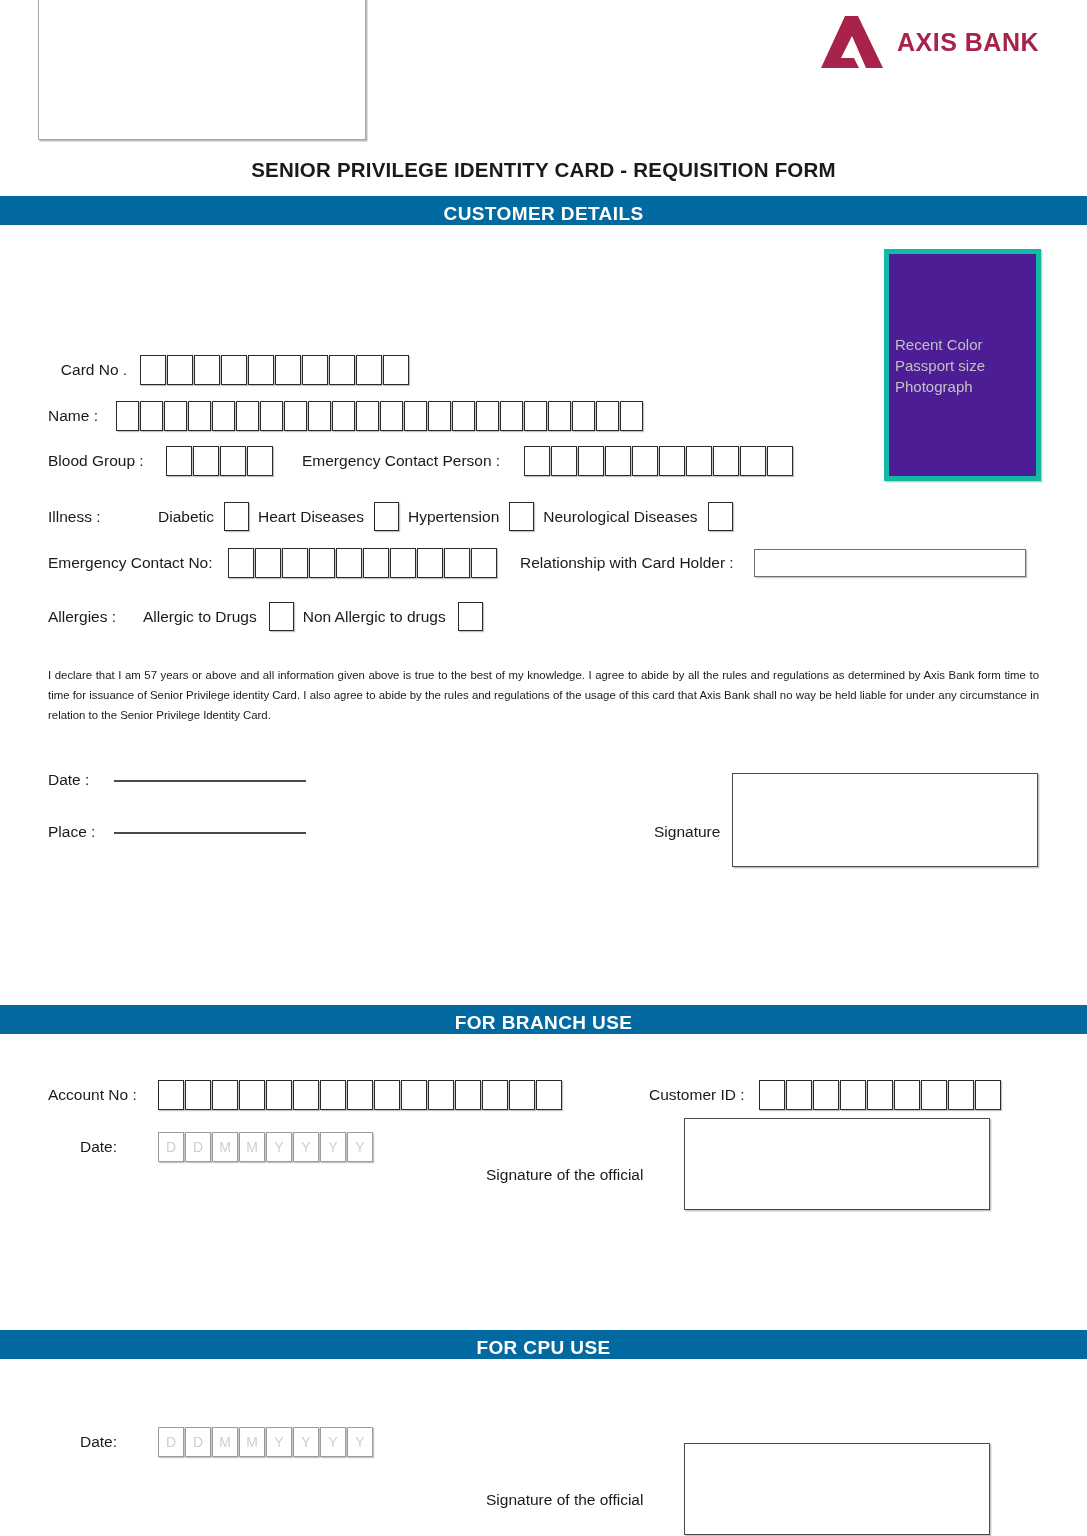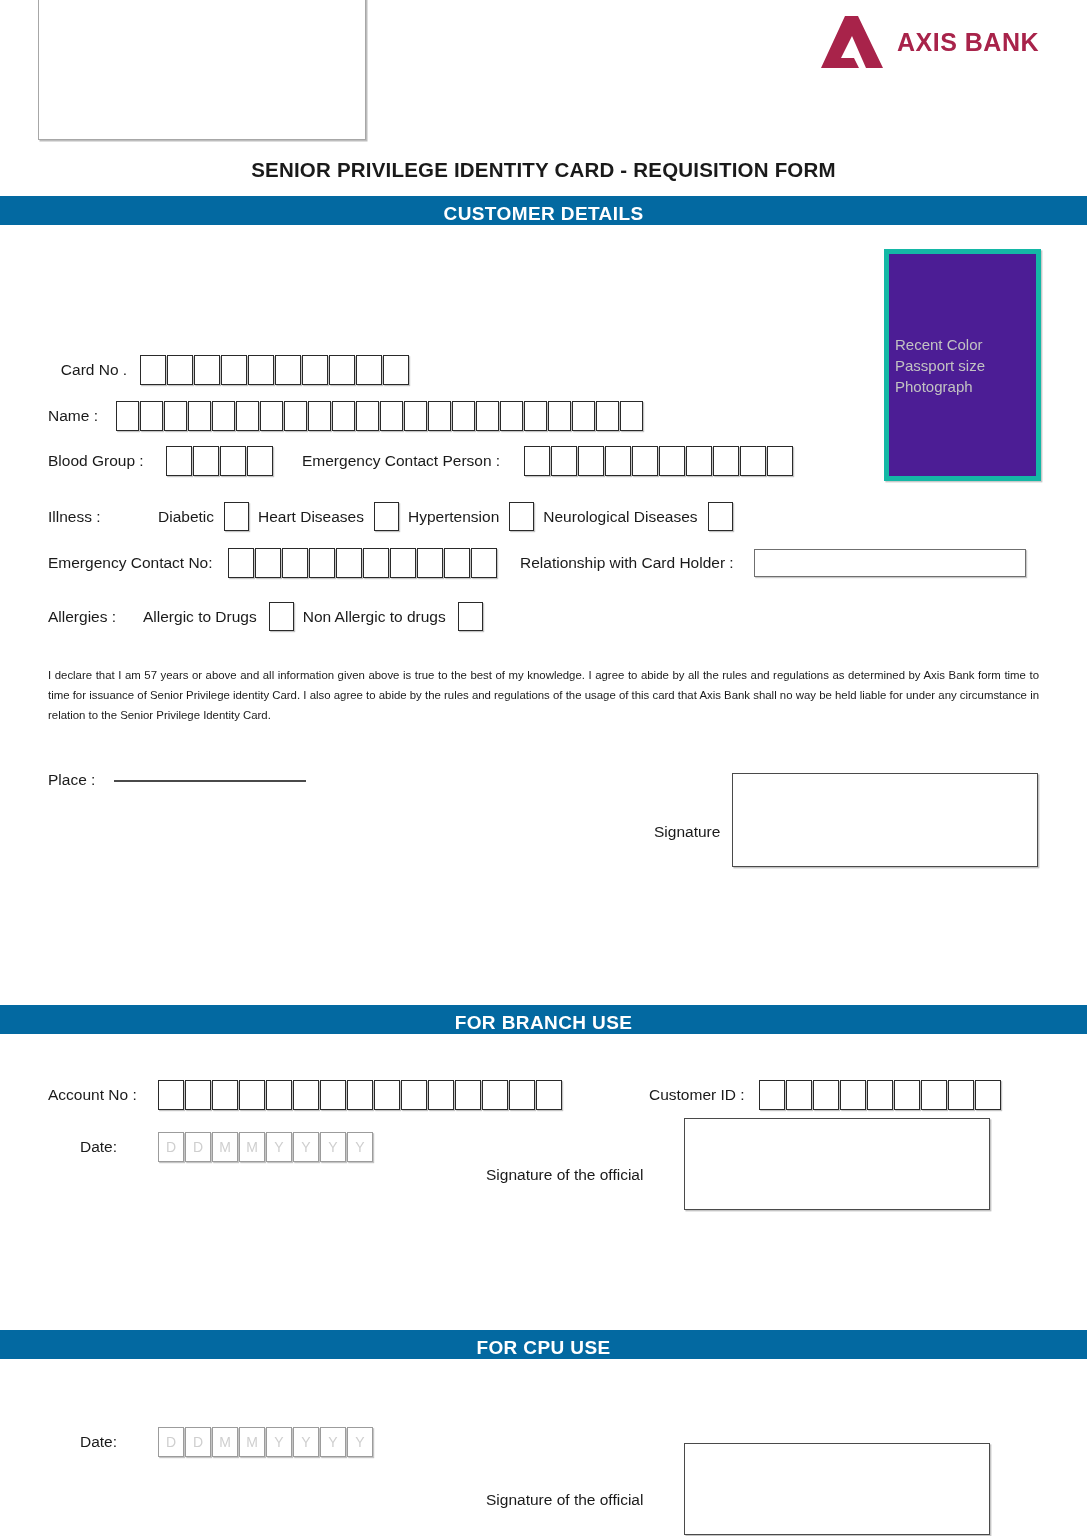--- a/index.html
+++ b/index.html
@@ -301,20 +301,24 @@
     <span class="lbl" style="width:95px;">Allergies :</span>
     <span class="lbl" style="margin-right:12px;">Allergic to Drugs</span>
     <div class="checkbox"></div>
     <span class="lbl" style="margin-left:9px; margin-right:12px;">Non Allergic to drugs</span>
     <div class="checkbox"></div>
   </div>
 
   <div class="declaration">I declare that I am 57 years or above and all information given above is true to the best of my knowledge. I agree to abide by all the rules and regulations as determined by Axis Bank form time to time for issuance of Senior Privilege identity Card. I also agree to abide by the rules and regulations of the usage of this card that Axis Bank shall no way be held liable for under any circumstance in relation to the Senior Privilege Identity Card.</div>
 
   <div style="position:relative; margin-top:46px;">
+    <div class="row">
+      <span class="lbl" style="width:66px;">Date :</span>
+      <div class="underline"></div>
+    </div>
     <div class="row" style="margin-top:34px;">
       <span class="lbl" style="width:66px;">Place :</span>
       <div class="underline"></div>
     </div>
     <span class="lbl" style="position:absolute; left:606px; top:52px;">Signature</span>
     <div class="sig-box" style="position:absolute; left:684px; top:2px; width:306px; height:94px;"></div>
   </div>
 </div>
 
 <div class="banner">FOR BRANCH USE</div>

